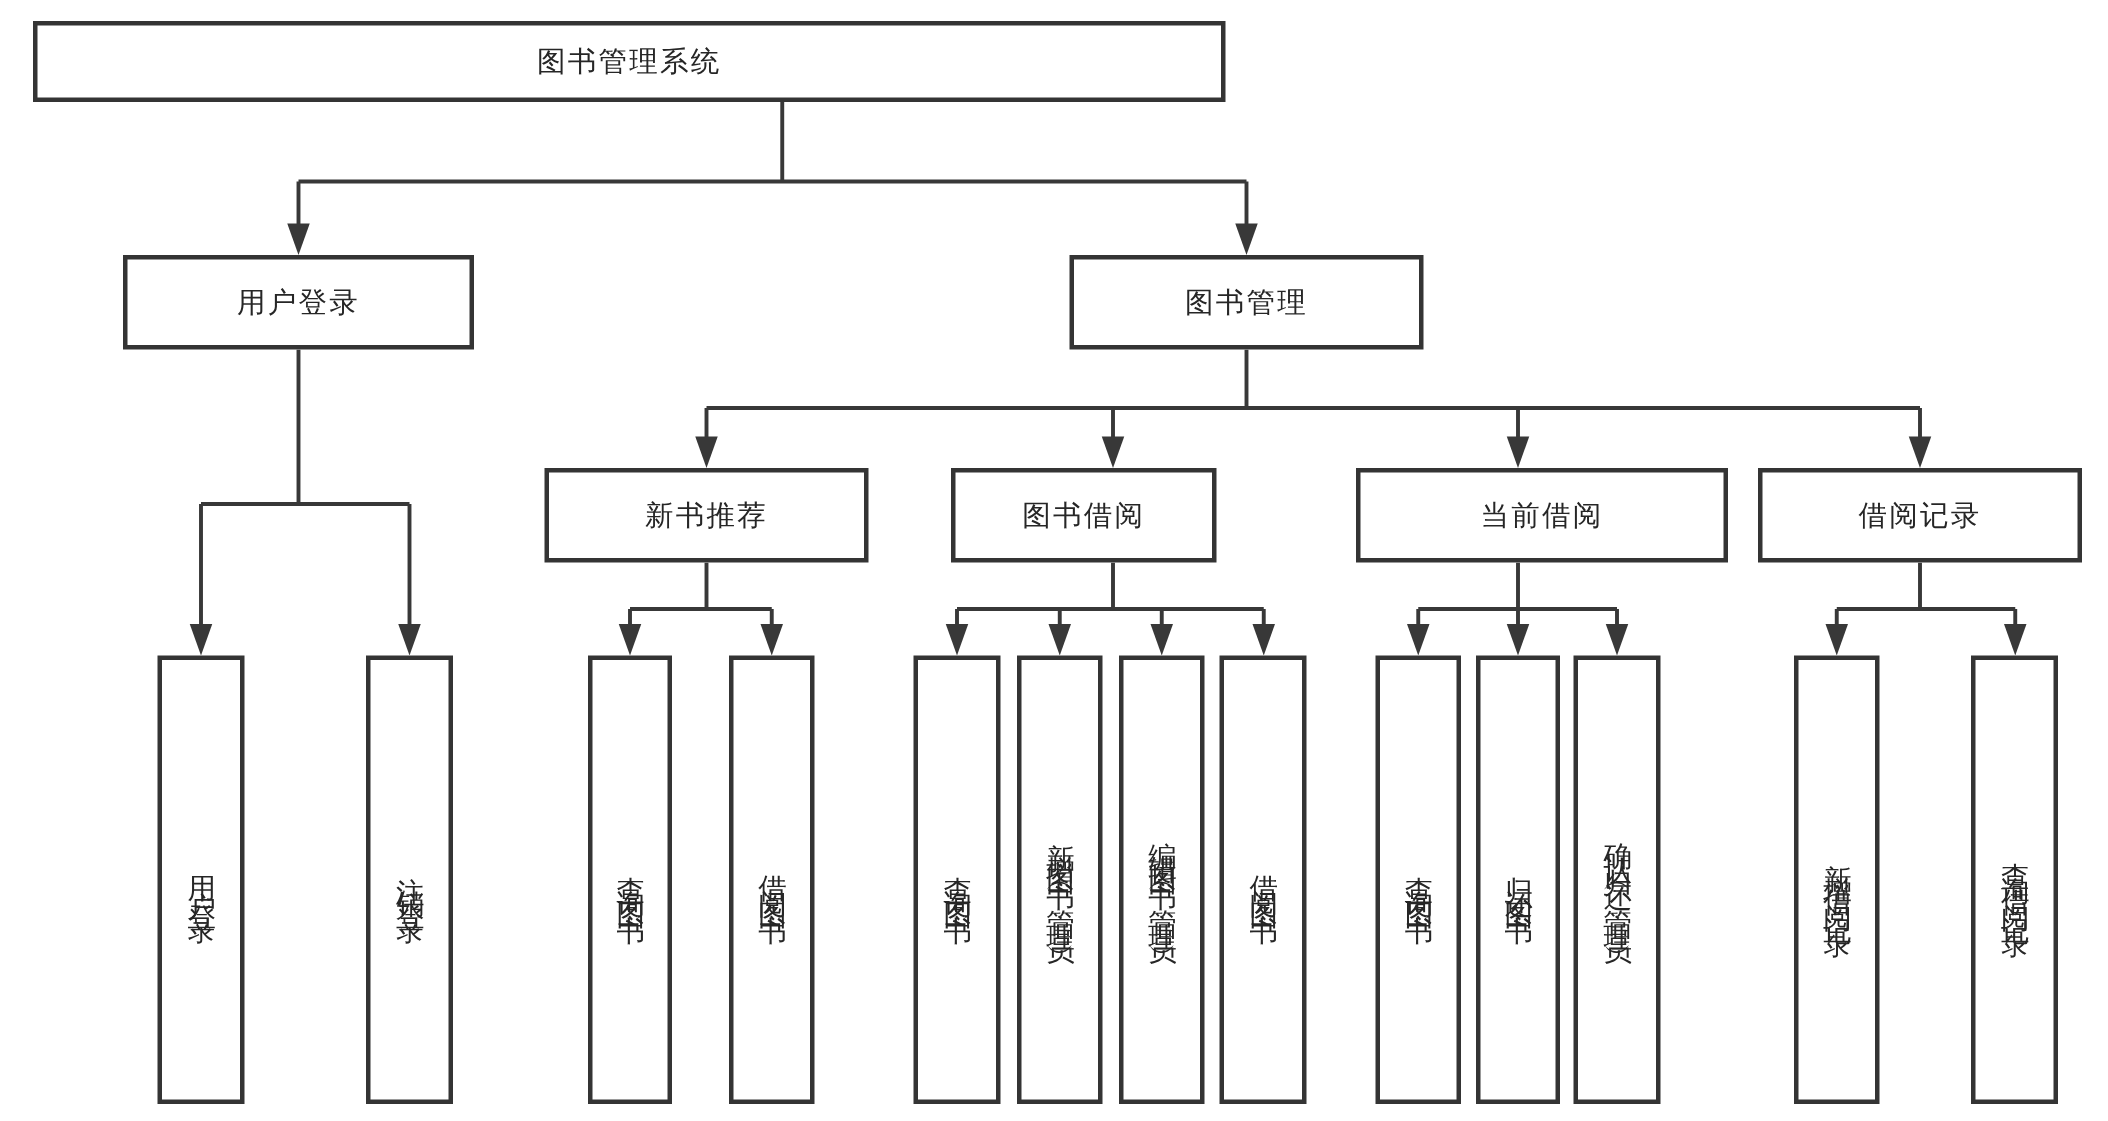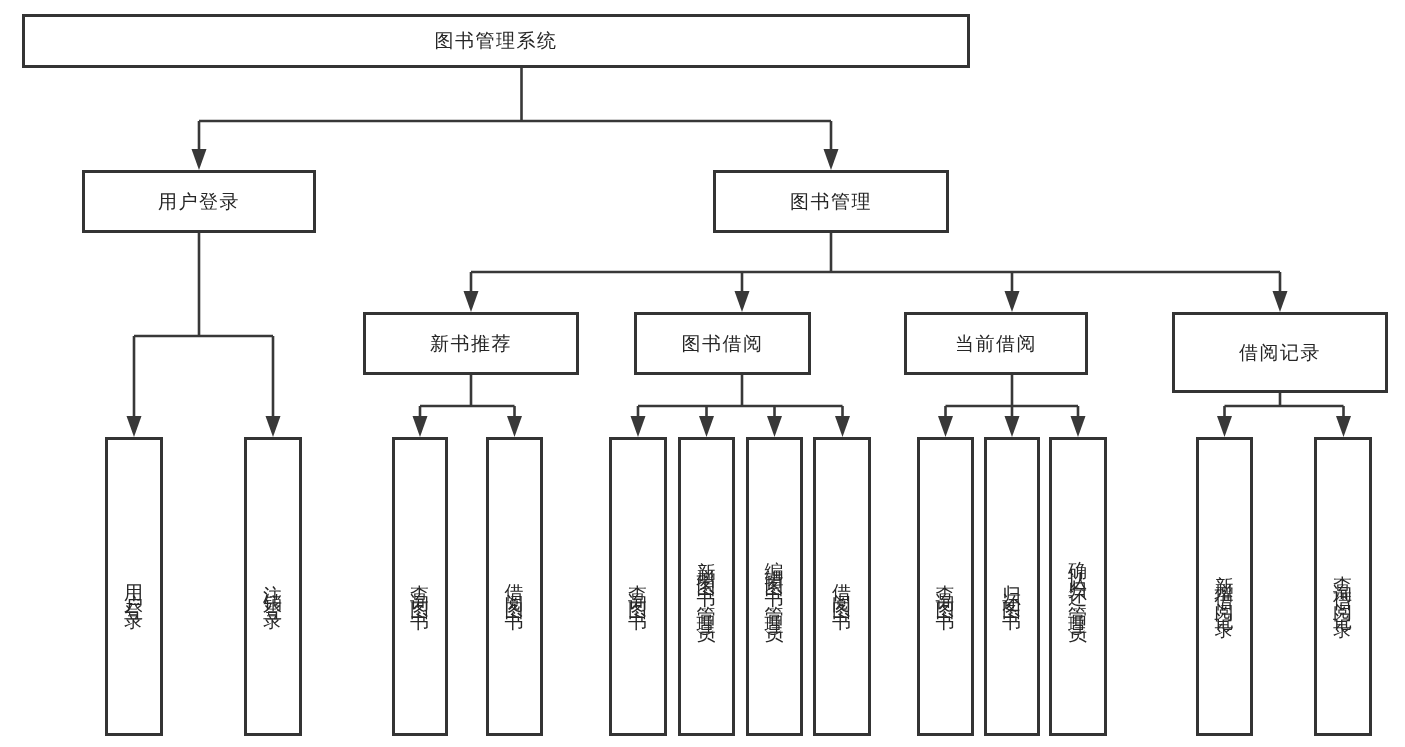--- a/index.html
+++ b/index.html
@@ -71,41 +71,41 @@
       <polygon points="1070.5,416 1085.5,416 1078,437" fill="#383838"></polygon>
     </g>
 
     <g>
       <path d="M1280 375 V406 M1224.5 406 H1343.5 M1224.5 406 V417 M1343.5 406 V417" fill="none" stroke="#383838" stroke-width="2.6"></path>
       <polygon points="1217,416 1232,416 1224.5,437" fill="#383838"></polygon>
       <polygon points="1336,416 1351,416 1343.5,437" fill="#383838"></polygon>
     </g>
   </svg>
 
-  <div class="box h" style="left:22px;top:14px;width:948px;height:54px;">
+  <div class="box h" style="left:22px;top:14px;width:795px;height:54px;">
     <span class="lbl">图书管理系统</span>
   </div>
 
   <div class="box h" style="left:82px;top:170px;width:234px;height:63px;">
     <span class="lbl">用户登录</span>
   </div>
   <div class="box h" style="left:363px;top:312px;width:216px;height:63px;">
     <span class="lbl">新书推荐</span>
   </div>
 
   <div class="box h" style="left:713px;top:170px;width:236px;height:63px;">
     <span class="lbl">图书管理</span>
   </div>
   <div class="box h" style="left:634px;top:312px;width:177px;height:63px;">
     <span class="lbl">图书借阅</span>
   </div>
-  <div class="box h" style="left:904px;top:312px;width:184px;height:63px;">
+  <div class="box h" style="left:904px;top:312px;width:248px;height:63px;">
     <span class="lbl">当前借阅</span>
   </div>
-  <div class="box h" style="left:1172px;top:312px;width:216px;height:81px;align-items:center;">
+  <div class="box h" style="left:1172px;top:312px;width:216px;height:63px;align-items:center;">
     <span class="lbl">借阅记录</span>
   </div>
 
   <div class="box v" style="left:105px;top:437px;width:58px;height:299px;">
     <span class="lbl">用户登录</span>
   </div>
   <div class="box v" style="left:244px;top:437px;width:58px;height:299px;">
     <span class="lbl">注销登录</span>
   </div>
 

